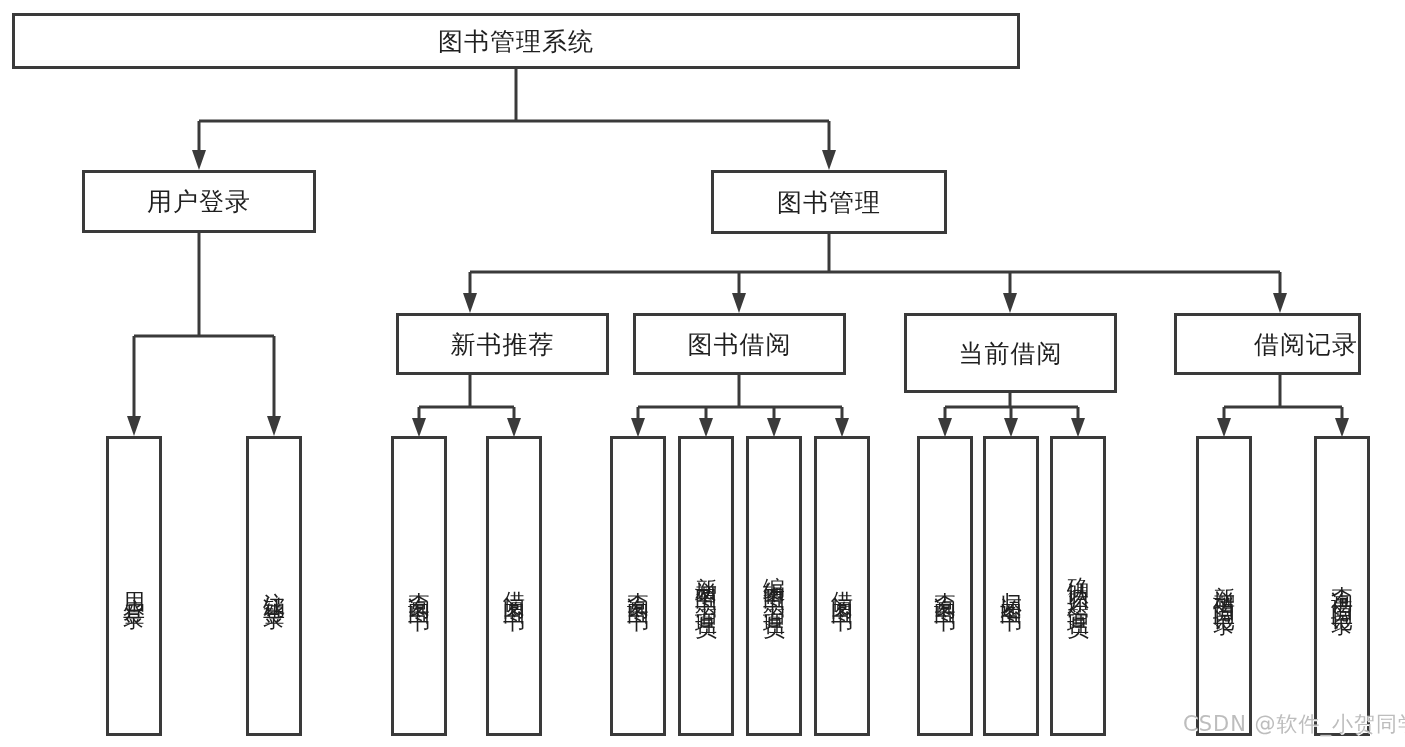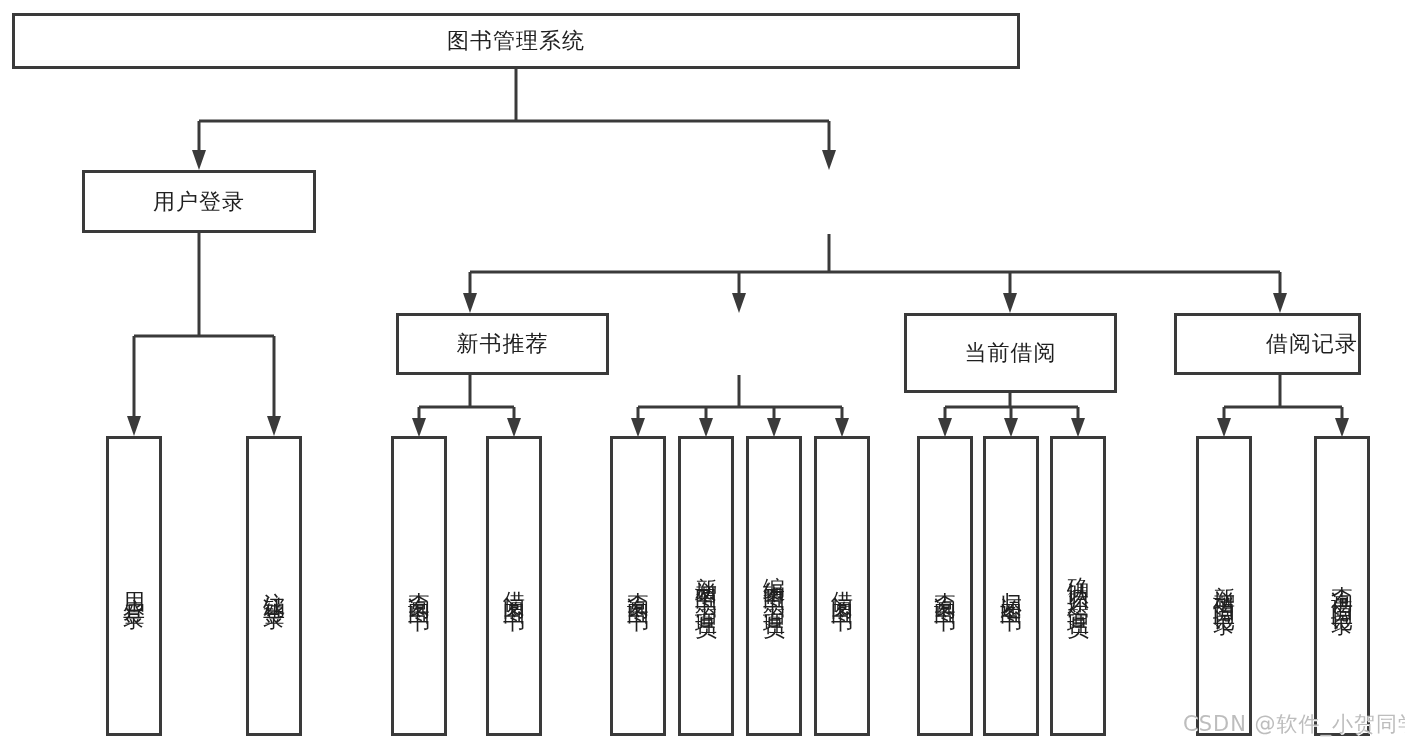--- a/index.html
+++ b/index.html
@@ -21,21 +21,21 @@
     background: #ffffff;
     border: 3px solid #3a3a3a;
     box-sizing: border-box;
     display: flex;
     align-items: center;
     justify-content: center;
     color: #1f1f1f;
   }
   .box span { display: block; }
   .hbox span {
-    font-size: 22px;
+    font-size: 25px;
     letter-spacing: 1px;
     white-space: nowrap;
   }
   .leaf span {
     writing-mode: vertical-rl;
     text-orientation: mixed;
     font-size: 22px;
     letter-spacing: 6px;
     line-height: 1;
   }
@@ -128,24 +128,30 @@
     </g>
   </svg>
 
   <div class="box hbox" style="left:12px; top:13px; width:1008px; height:56px;">
     <span>图书管理系统</span>
   </div>
 
   <div class="box hbox" style="left:82px; top:170px; width:234px; height:63px;">
     <span>用户登录</span>
   </div>
+  <div class="box hbox" style="left:711px; top:170px; width:236px; height:64px;">
+    <span>图书管理</span>
+  </div>
 
   <div class="box hbox" style="left:364px; top:313px; width:213px; height:62px;margin-left:32px;">
     <span>新书推荐</span>
   </div>
+  <div class="box hbox" style="left:633px; top:313px; width:213px; height:62px;">
+    <span>图书借阅</span>
+  </div>
   <div class="box hbox" style="left:904px; top:313px; width:213px; height:80px;">
     <span>当前借阅</span>
   </div>
   <div class="box hbox" style="left:1174px; top:313px; width:187px; height:62px;justify-content:flex-end;">
     <span>借阅记录</span>
   </div>
 
   <div class="box leaf" style="left:106px; top:436px; width:56px; height:300px;">
     <span>用户登录</span>
   </div>

